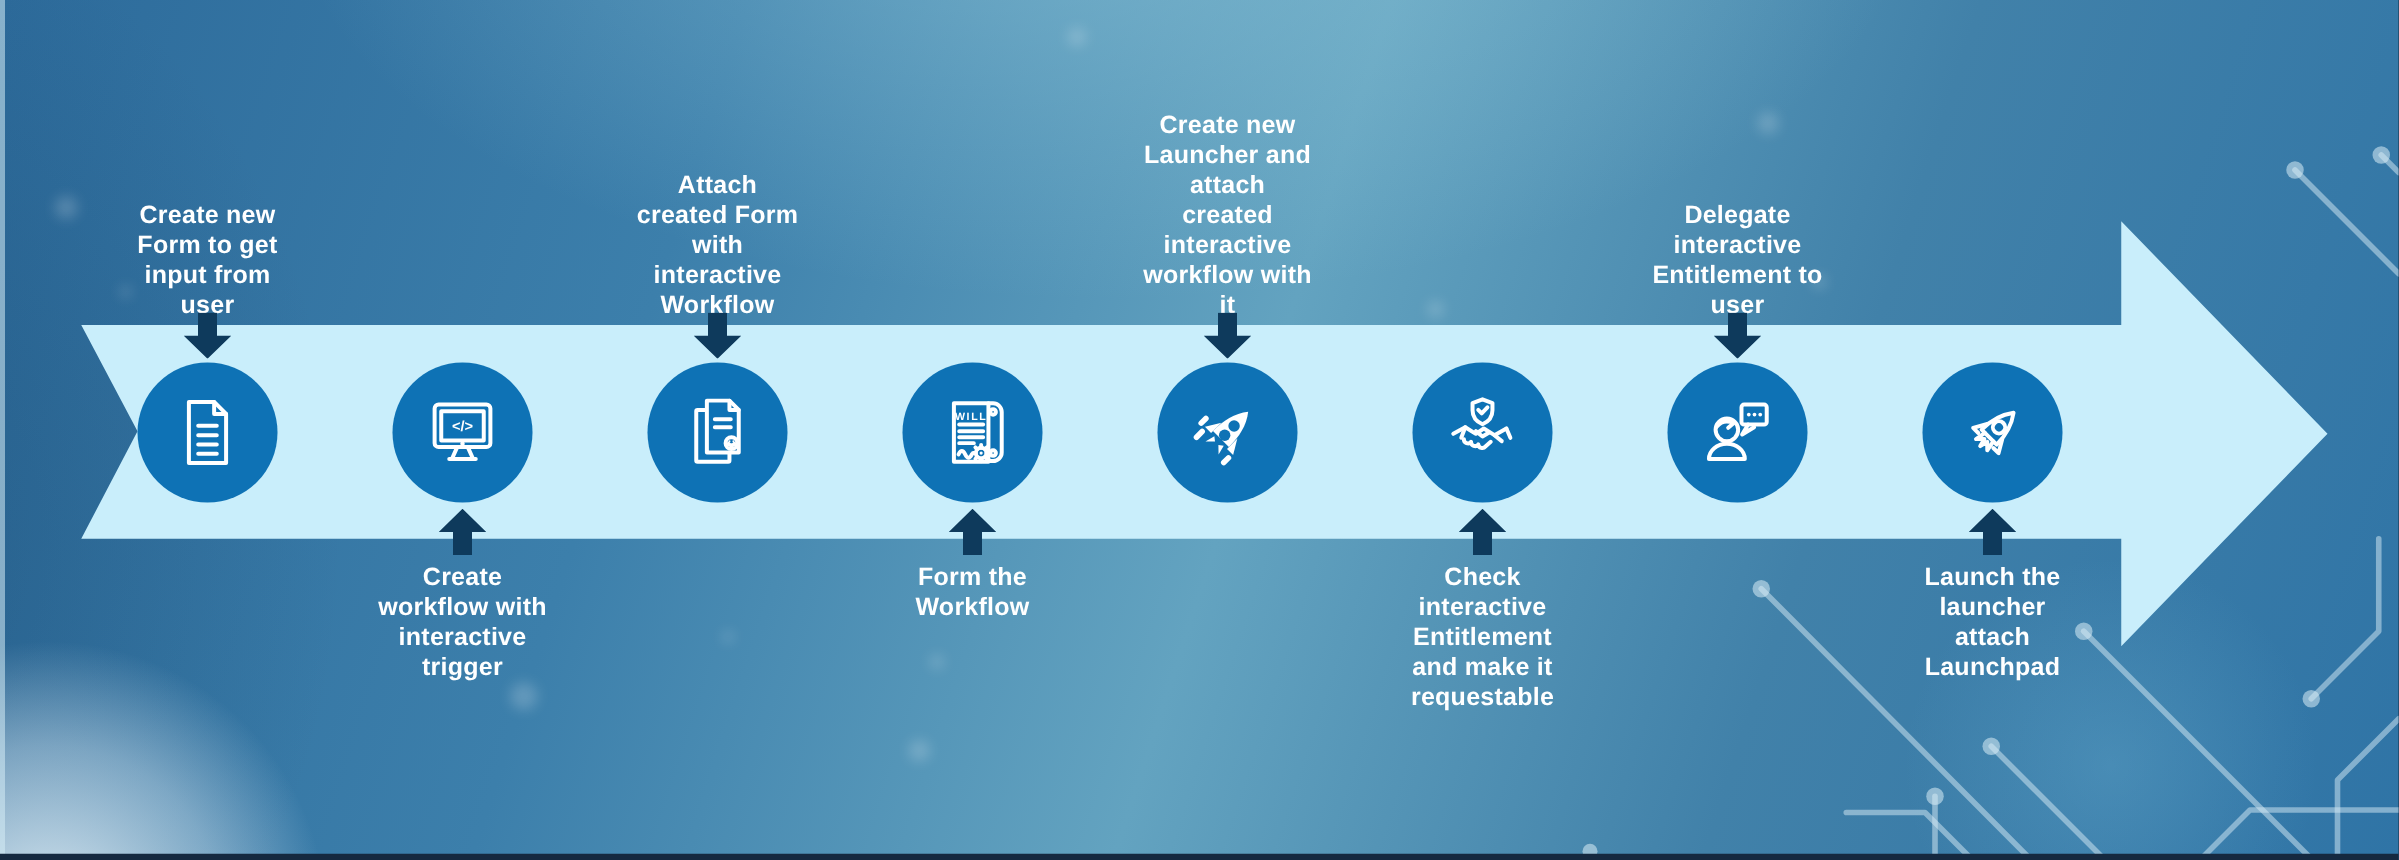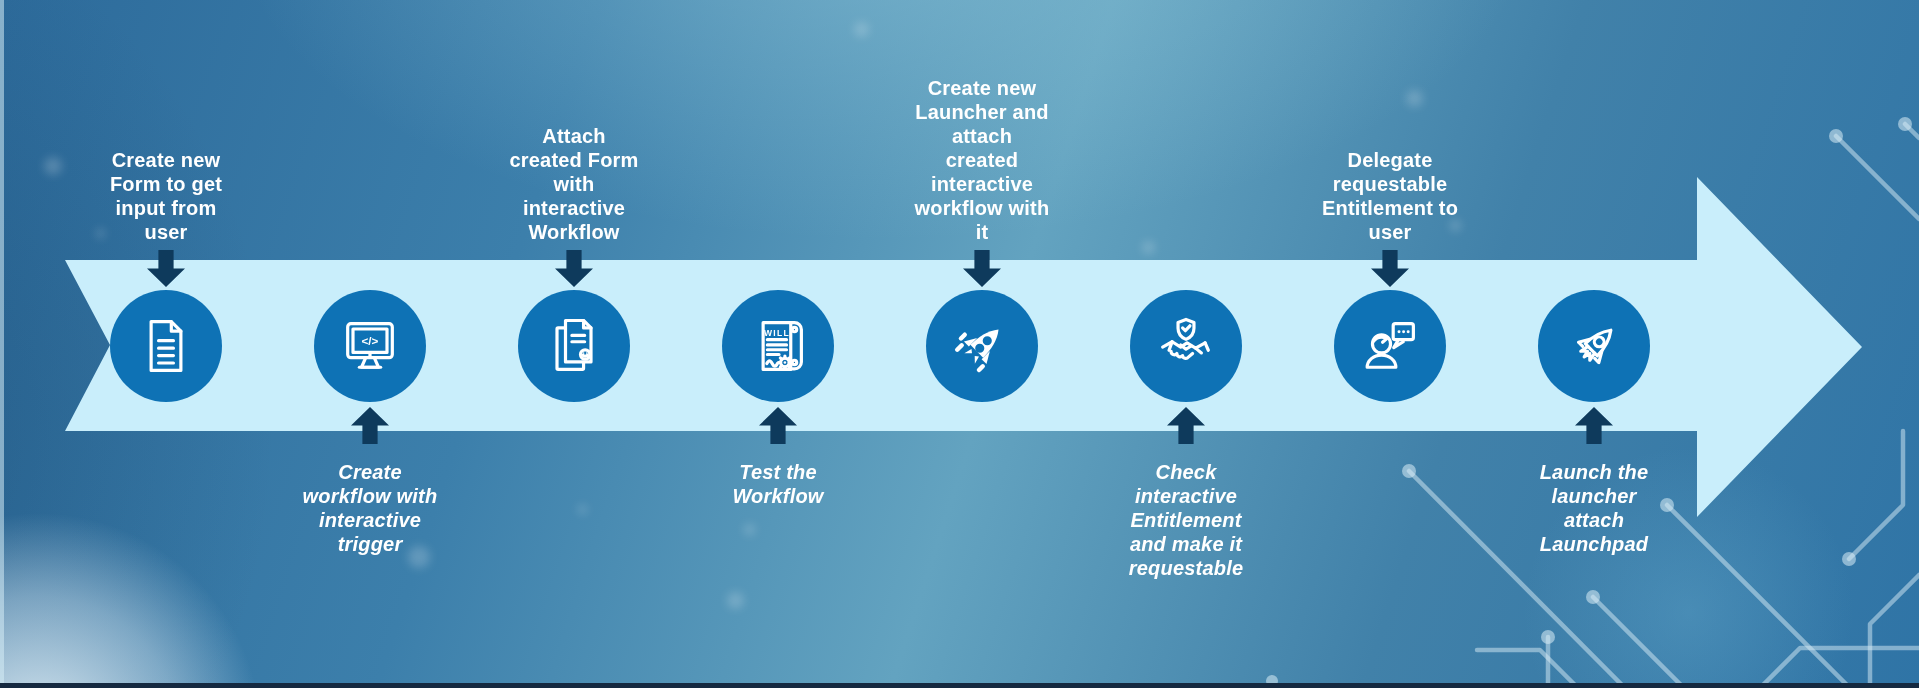--- a/index.html
+++ b/index.html
@@ -27,22 +27,22 @@
   .step-circle{position:absolute;top:290px;left:0;transform:translateX(-50%);
     width:112px;height:112px;border-radius:50%;background:var(--circle);
     display:flex;align-items:center;justify-content:center;}
   .step-circle svg{width:68px;height:68px;}
   .conn{position:absolute;left:0;transform:translateX(-50%);width:38px;height:37px;background:var(--connector);}
   .conn.down{top:250px;clip-path:polygon(30% 0,70% 0,70% 50%,100% 50%,50% 100%,0 50%,30% 50%);}
   .conn.up{top:407px;clip-path:polygon(50% 0,100% 50%,70% 50%,70% 100%,30% 100%,30% 50%,0 50%);}
   .step-label{position:absolute;left:0;transform:translateX(-50%);width:236px;
     text-align:center;color:var(--label-text);font-weight:700;font-size:20px;line-height:24px;
     white-space:pre-line;letter-spacing:0.2px;}
-  .step-label.above{bottom:444px;}
-  .step-label.below{top:460px;font-style:italic;}
+  .step-label.above{bottom:432px;}
+  .step-label.below{top:450px;}
   .ic{fill:none;stroke:#fff;stroke-width:3;stroke-linecap:round;stroke-linejoin:round;}
   .ic-fill{fill:#fff;stroke:none;}
   .ic-text{fill:#fff;font-weight:bold;font-family:"Liberation Sans",sans-serif;}
 </style>
 </head>
 <body>
 
 <div class="canvas">
   <div class="bg"></div>
 
@@ -138,21 +138,21 @@
           <circle cx="42.5" cy="40" r="4.4" style="fill:var(--circle)"></circle>
           <path d="M40.4 40.6 a2.7 2.7 0 0 0 4.2 0"></path>
         </g>
         <circle class="ic-fill" cx="41" cy="38.6" r="0.8"></circle>
         <circle class="ic-fill" cx="44" cy="38.6" r="0.8"></circle>
       </svg>
     </div>
   </div>
 
   <div class="step" style="left:778px">
-    <div class="step-label below">Test the
+    <div class="step-label below">Form the
 Workflow</div>
     <div class="conn up"></div>
     <div class="step-circle">
       <svg viewBox="0 0 64 64">
         <g class="ic" stroke-width="2.8">
           <path d="M18 10 H44 V54 H18 Z"></path>
           <path d="M44 10 h3.5 a6.5 6.5 0 0 1 6.5 6.5 V47 a6.5 6.5 0 0 1 -6.5 6.5 H44"></path>
           <circle cx="47.5" cy="16.5" r="2.1"></circle>
           <circle cx="47.5" cy="47.5" r="2.1"></circle>
           <path d="M22 26 H40"></path>
@@ -215,21 +215,21 @@
           <path d="M18 37 a3 3 0 0 0 5.4 2 a3 3 0 0 0 5.4 2 a3 3 0 0 0 5.4 1.5 l4 -3.5"></path>
           <path d="M41 34 l5.5 4.5"></path>
           <path d="M27 31 l5 4 l5 -3"></path>
         </g>
       </svg>
     </div>
   </div>
 
   <div class="step" style="left:1390px">
     <div class="step-label above">Delegate
-requestable
+interactive
 Entitlement to
 user</div>
     <div class="conn down"></div>
     <div class="step-circle">
       <svg viewBox="0 0 64 64">
         <g class="ic">
           <circle cx="24" cy="30" r="8.5"></circle>
           <path d="M16.5 27.5 q5 -6 12.5 -2.5 l-4 3.5"></path>
           <path d="M10.5 52 a13.5 11.5 0 0 1 27 0 Z"></path>
           <rect x="35" y="11" width="19" height="15" rx="2"></rect>

